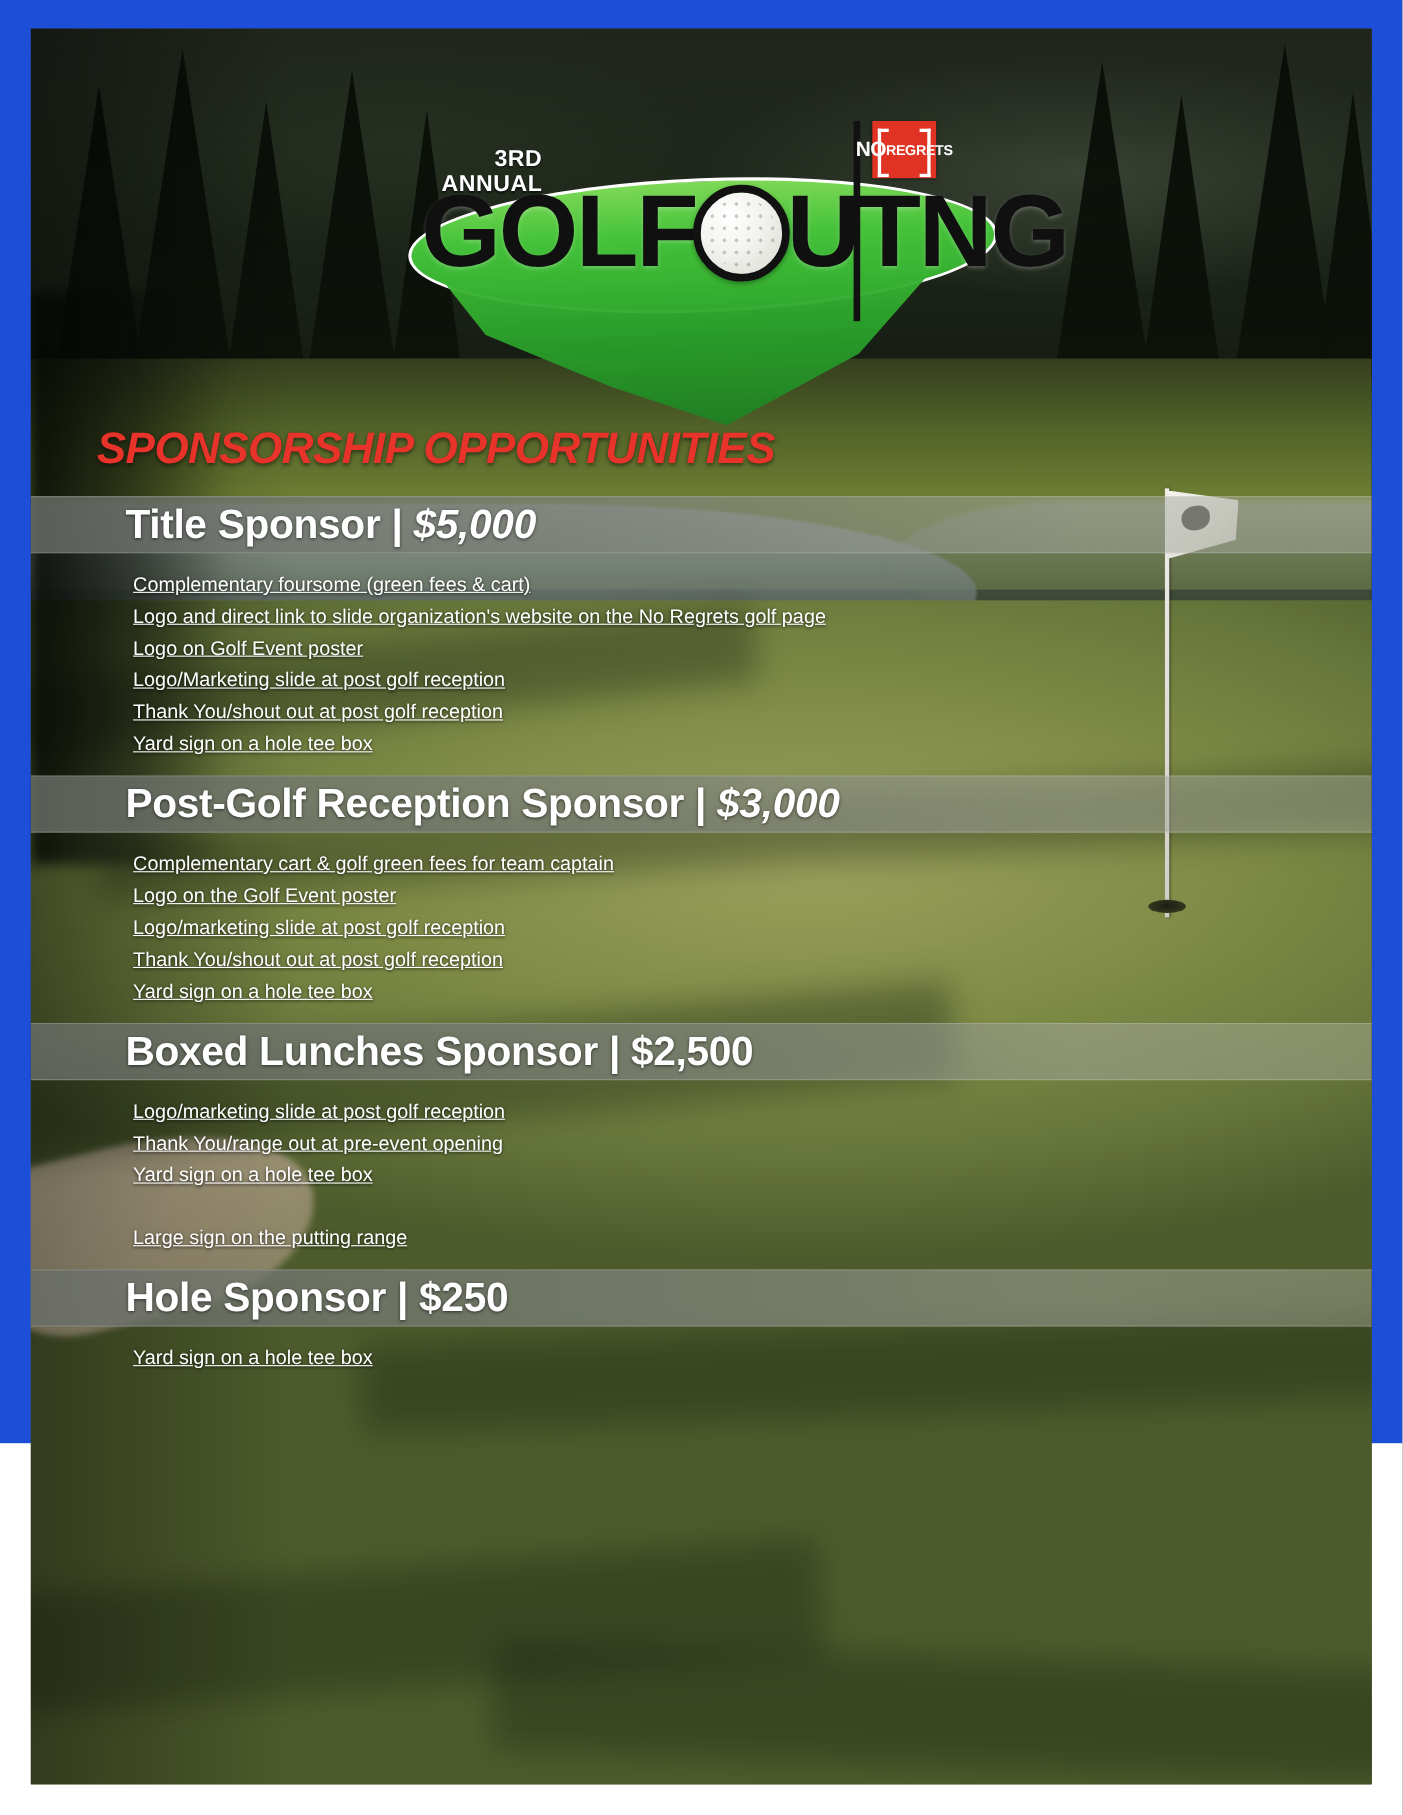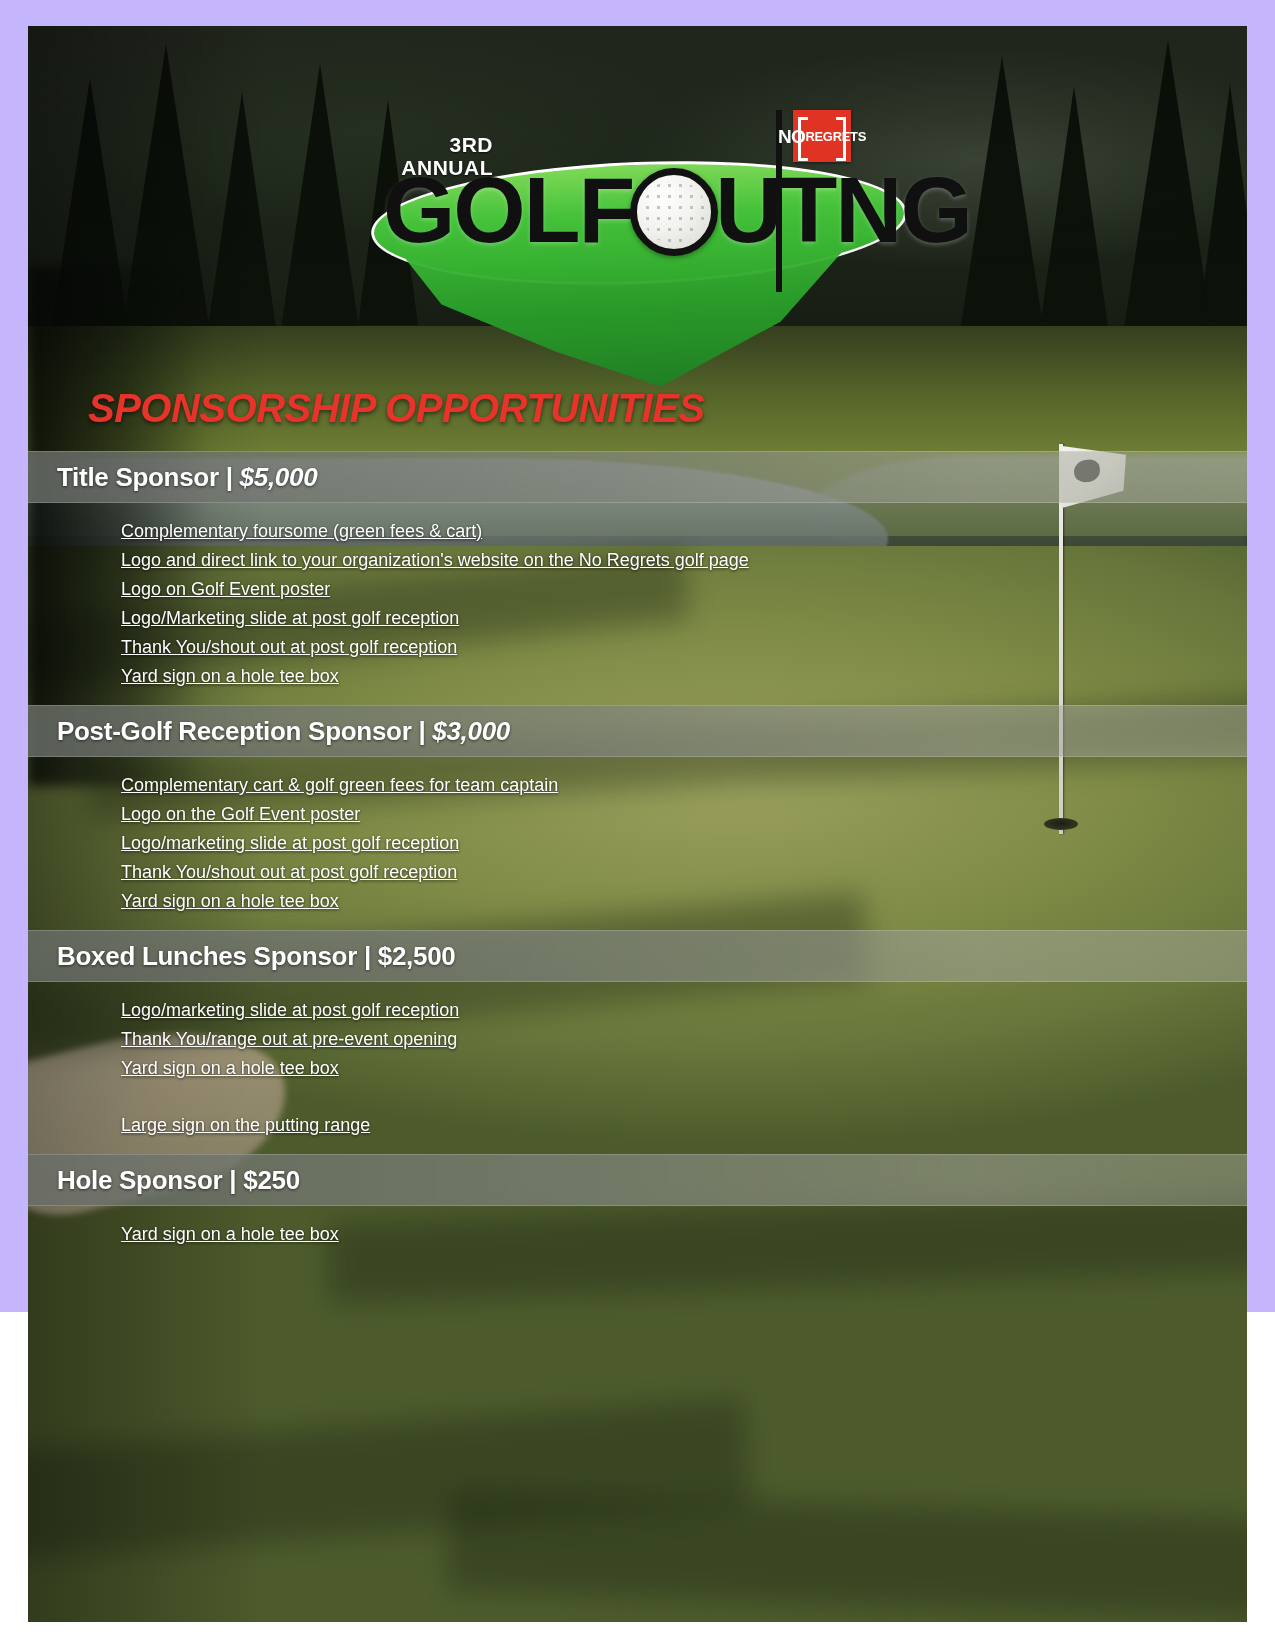--- a/index.html
+++ b/index.html
@@ -12,21 +12,21 @@
     height: 1650px;
     font-family: "Liberation Sans", sans-serif;
     overflow: hidden;
   }
 
   
   .page {
     position: relative;
     width: 1275px;
     height: 1312px;
-    background: #c4b5fd;
+    background: #1d4ed8;
     box-sizing: border-box;
   }
   .poster {
     position: absolute;
     left: 28px;
     top: 26px;
     width: 1219px;
     height: 1596px;
     overflow: hidden;
     background: #243018;
@@ -285,23 +285,23 @@
     position: relative;
     width: 100%;
     height: 50px;
     display: flex;
     align-items: center;
     background: linear-gradient(90deg, rgba(105,110,104,.82) 0%, rgba(128,133,125,.72) 48%, rgba(160,163,152,.55) 78%, rgba(175,178,166,.42) 100%);
     border-top: 1px solid rgba(255,255,255,.18);
     border-bottom: 1px solid rgba(255,255,255,.18);
   }
   .tier-header .label {
-    padding-left: 29px;
+    padding-left: 86px;
     color: #ffffff;
-    font-size: 26px;
+    font-size: 37px;
     font-weight: bold;
     letter-spacing: -.3px;
     text-shadow: 0 1px 3px rgba(0,0,0,.6);
     white-space: nowrap;
   }
   .tier-header .price { font-weight: bold; }
   .tier-header .price.italic { font-style: italic; }
   .tier-bullets {
     padding: 14px 0 10px 93px;
   }
@@ -370,21 +370,21 @@
 
     <div class="section-title">SPONSORSHIP OPPORTUNITIES</div>
 
     <div class="tiers" id="tiers-root">
         <div class="tier">
           <div class="tier-header">
             <div class="label"><span>Title Sponsor</span><span> | </span><span class="price italic">$5,000</span></div>
           </div>
           <div class="tier-bullets">
             <div class="bullet">Complementary foursome (green fees &amp; cart)</div>
-            <div class="bullet">Logo and direct link to your organization's website on the No Regrets golf page</div>
+            <div class="bullet">Logo and direct link to slide organization's website on the No Regrets golf page</div>
             <div class="bullet">Logo on Golf Event poster</div>
             <div class="bullet">Logo/Marketing slide at post golf reception</div>
             <div class="bullet">Thank You/shout out at post golf reception</div>
             <div class="bullet">Yard sign on a hole tee box</div>
           </div>
         </div>
         <div class="tier">
           <div class="tier-header">
             <div class="label"><span>Post-Golf Reception Sponsor</span><span> | </span><span class="price italic">$3,000</span></div>
           </div>

